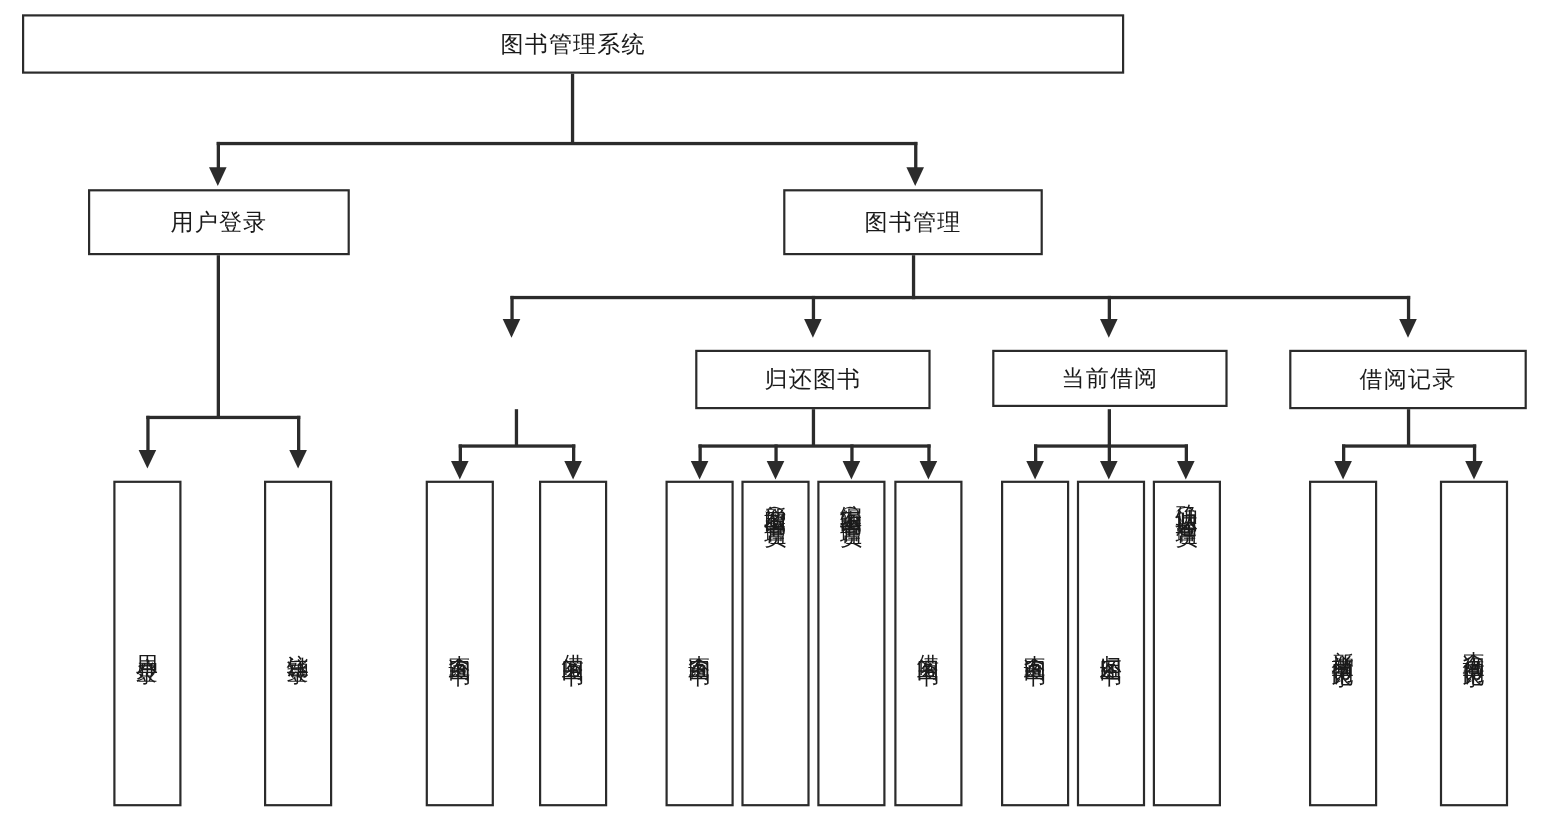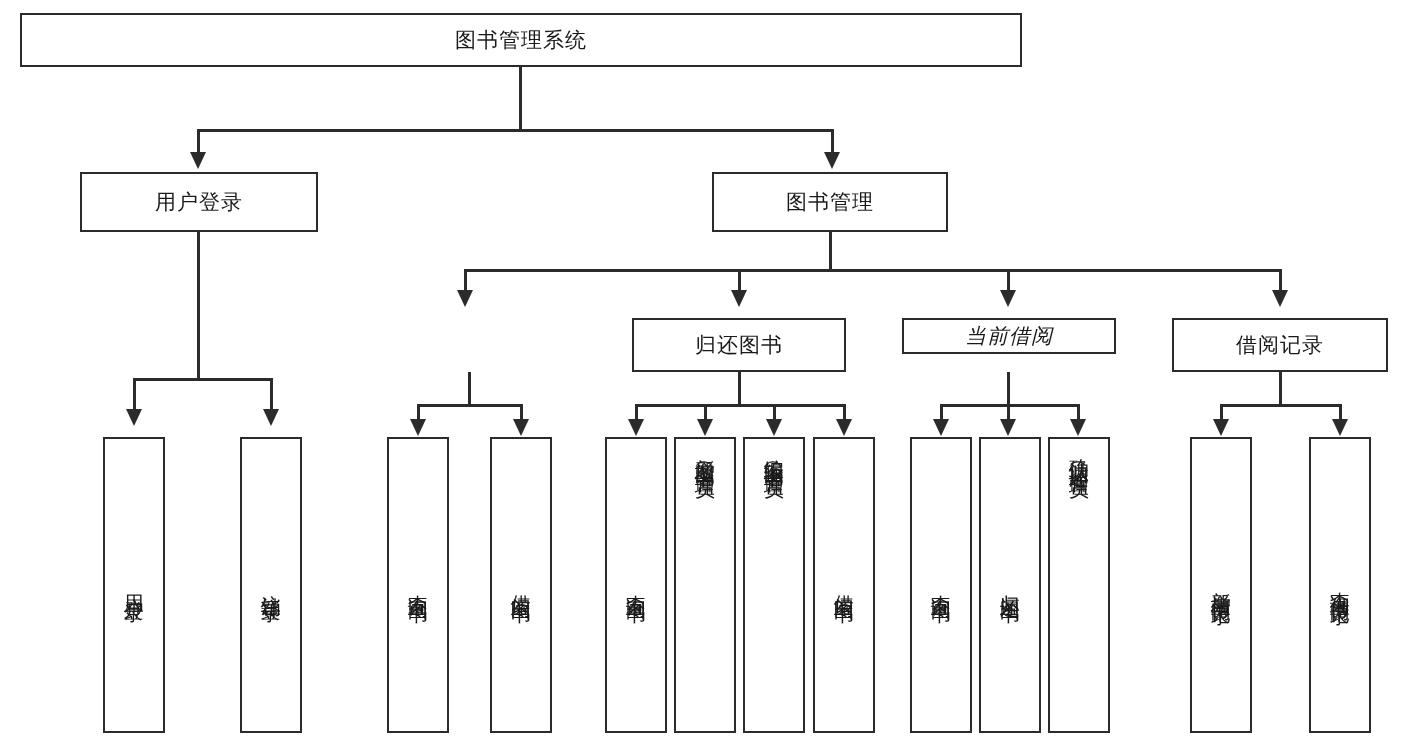--- a/index.html
+++ b/index.html
@@ -118,21 +118,21 @@
   <div class="edge v" style="left:738px; top:269px; width:3px; height:22px;"></div>
   <div class="arrow" style="left:731px; top:290px;"></div>
   <div class="edge v" style="left:1007px; top:269px; width:3px; height:22px;"></div>
   <div class="arrow" style="left:1000px; top:290px;"></div>
   <div class="edge v" style="left:1279px; top:269px; width:3px; height:22px;"></div>
   <div class="arrow" style="left:1272px; top:290px;"></div>
 
   <div class="node h" style="left:632px; top:318px; width:214px; height:54px;">
     <span>归还图书</span>
   </div>
-  <div class="node h" style="left:902px; top:318px; width:214px; height:36px;font-style:italic;">
+  <div class="node h" style="left:902px; top:318px; width:214px; height:52px;">
     <span>当前借阅</span>
   </div>
   <div class="node h" style="left:1172px; top:318px; width:216px; height:54px;">
     <span>借阅记录</span>
   </div>
 
   <div class="edge v" style="left:468px; top:372px; width:3px; height:34px;"></div>
   <div class="edge h" style="left:417px; top:404px; width:106px; height:3px;"></div>
   <div class="edge v" style="left:417px; top:404px; width:3px; height:16px;"></div>
   <div class="arrow" style="left:410px; top:419px;"></div>

